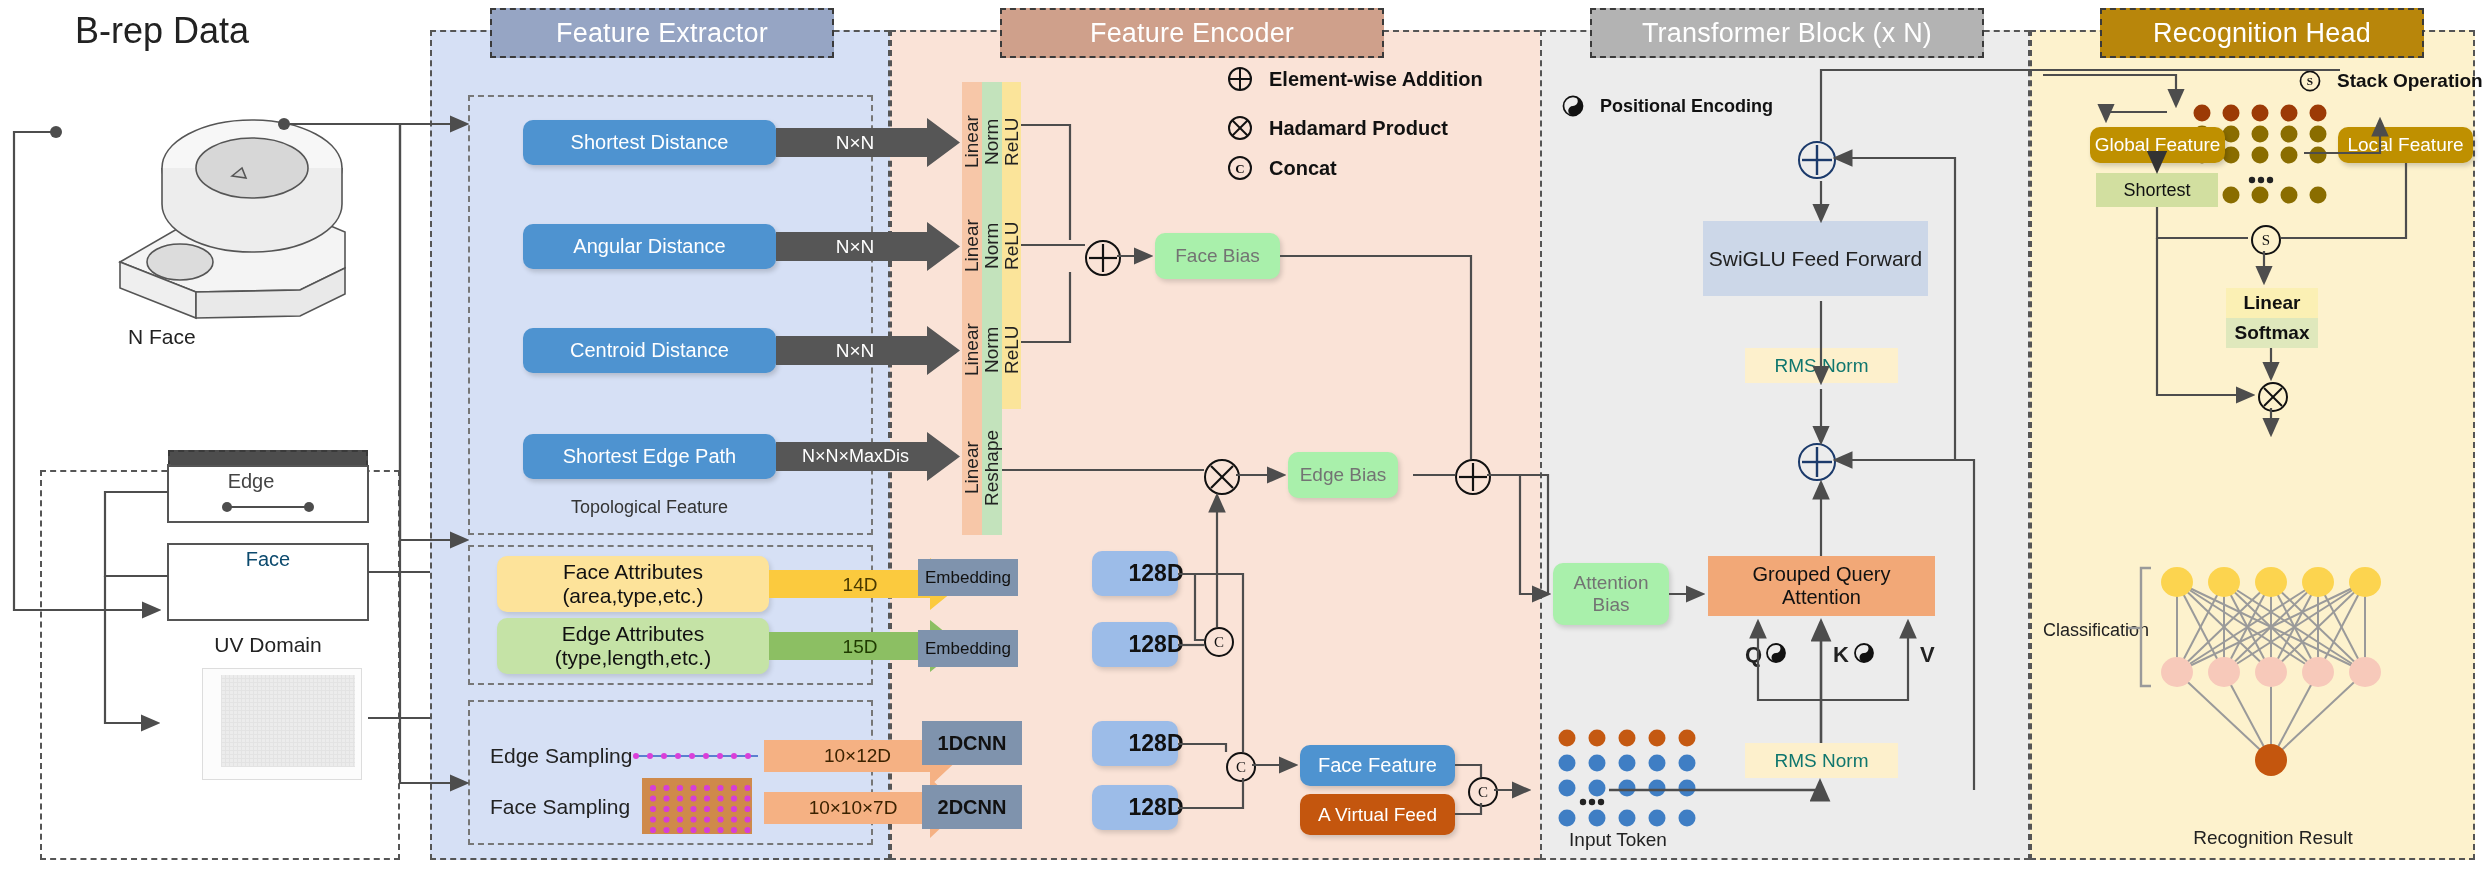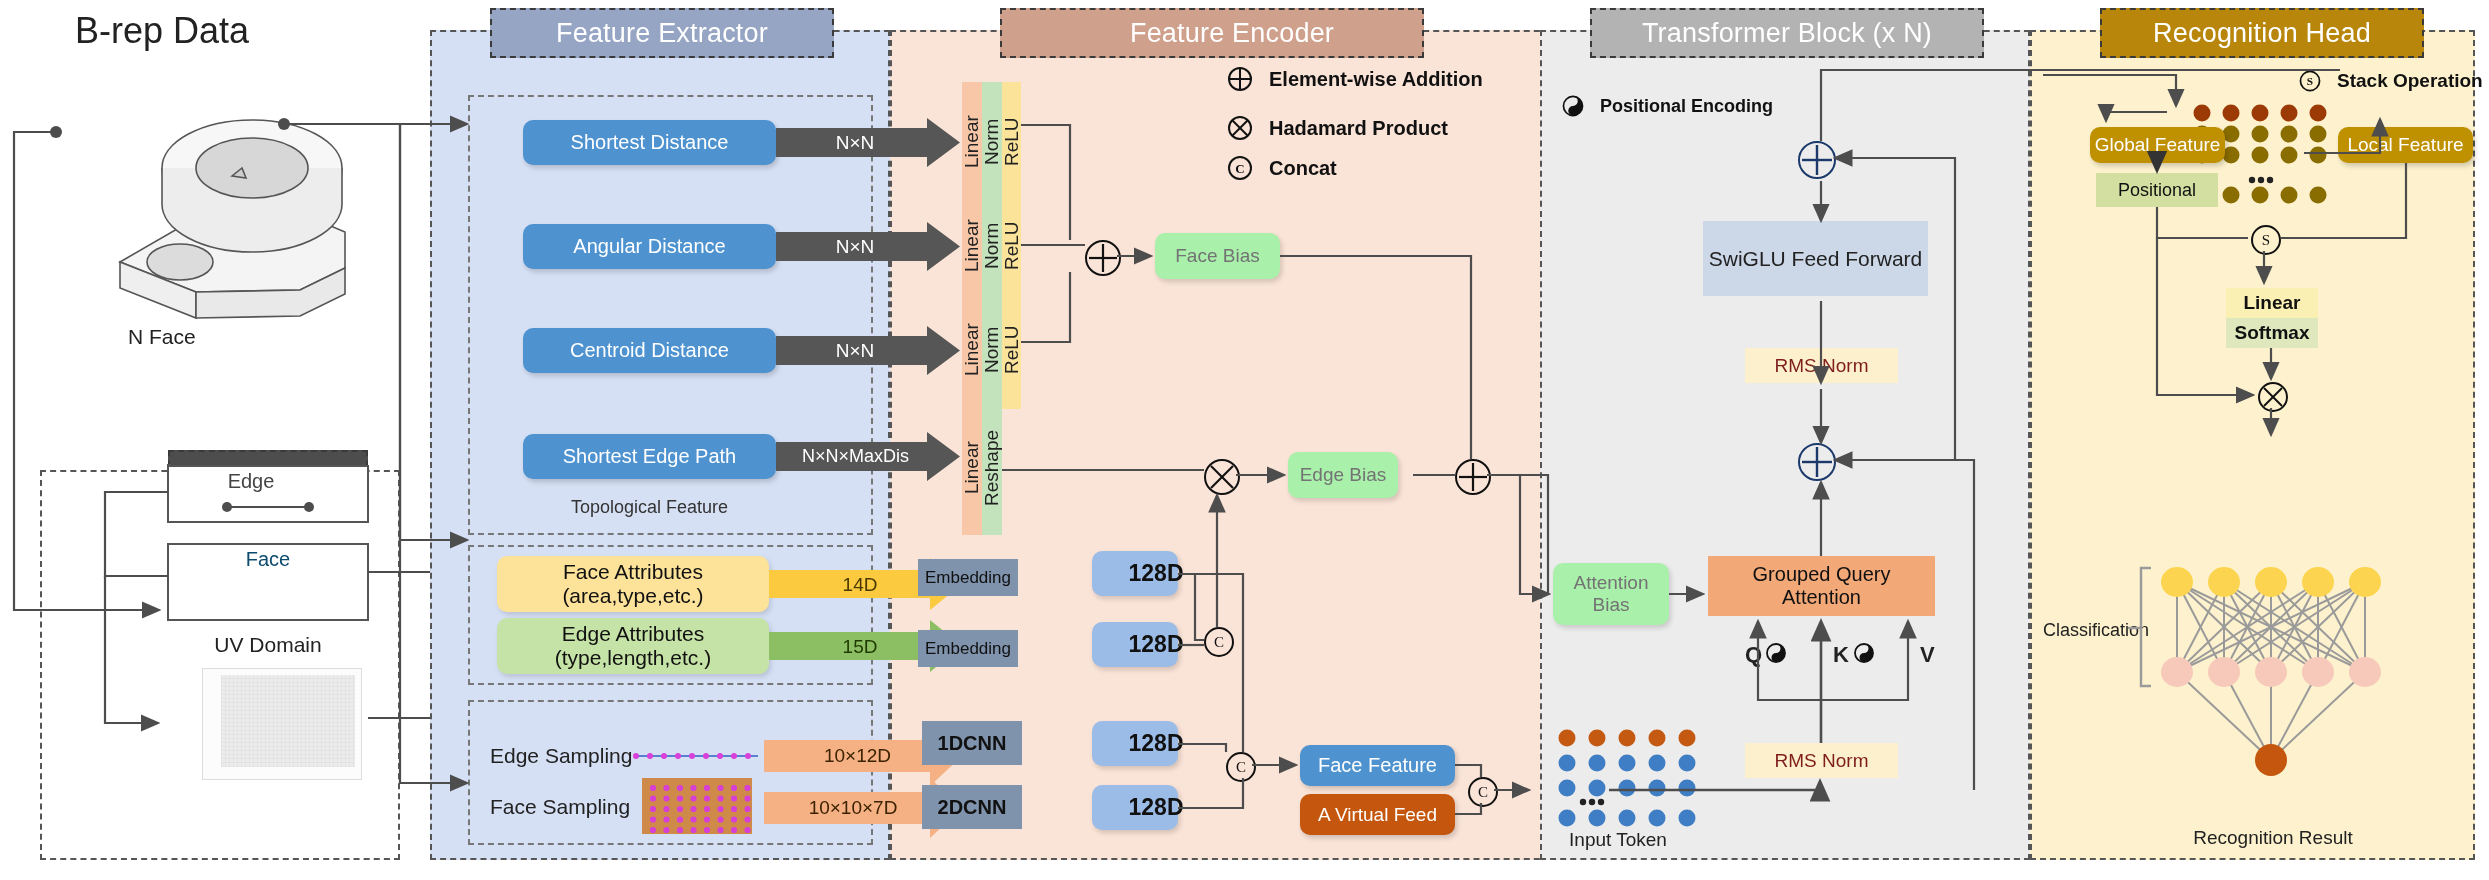--- a/index.html
+++ b/index.html
@@ -12,21 +12,21 @@
   .panel{border:2.5px dashed #555;}
   .panel-fe{background:#d6e0f5;}
   .panel-enc{background:#fae3d7;}
   .panel-tr{background:#ececec;}
   .panel-rh{background:#fdf2cd;}
   .panel-plain{background:transparent;}
 
   .panel-title{position:absolute;border:2.5px dashed #3a3a3a;color:#fff;
      font-size:27px;letter-spacing:.2px;display:flex;align-items:center;justify-content:center;}
   .pt-fe{background:#96a5c4;}
-  .pt-enc{background:#cfa08b;padding-left:40px;}
+  .pt-enc{background:#cfa08b;}
   .pt-tr{background:#b3b3b3;}
   .pt-rh{background:#b8860b;}
   .pt-uv{background:#4d4d4d;}
 
   .inner-dash{border:2px dashed #777;background:transparent;}
 
   
   .pill{border-radius:10px;display:flex;align-items:center;justify-content:center;
         text-align:center;line-height:1.15;}
   .blue-pill{background:#4e93d0;color:#fff;font-size:20px;box-shadow:2px 3px 5px rgba(0,0,0,.17);}
@@ -34,21 +34,21 @@
   .green-pill{background:#c5e3a6;color:#111;font-size:21px;box-shadow:2px 3px 5px rgba(0,0,0,.13);}
   .mint-pill{background:#a9f0ab;color:#737373;font-size:19px;box-shadow:2px 3px 5px rgba(0,0,0,.15);}
   .gqa-box{background:#f2a877;color:#111;font-size:20px;}
   .lightblue-pill{background:#9cbce8;color:#111;font-size:23px;font-weight:bold;
         box-shadow:2px 3px 5px rgba(0,0,0,.15);padding-left:42px;}
   .slate-box{background:#7f93ad;color:#111;font-size:17px;}
   .dkorange-pill{background:#c4560e;color:#fff;font-size:19px;box-shadow:2px 3px 5px rgba(0,0,0,.17);}
   .gold-pill{background:#bf9000;color:#fff;font-size:19px;box-shadow:2px 3px 5px rgba(0,0,0,.18);}
   .olive-box{background:#d2dfa0;color:#111;font-size:18px;}
   .swiglu{background:#ccd7e8;color:#222;font-size:21px;}
-  .rms{background:#fdf0cc;color:#7f1d1d;font-size:19px;}
+  .rms{background:#fdf0cc;color:#0f766e;font-size:19px;}
   .lin-box{background:#fbf0b4;color:#111;font-size:19px;font-weight:bold;}
   .soft-box{background:#dfe8bc;color:#111;font-size:19px;font-weight:bold;}
 
   
   .vstrip{display:flex;}
   .vcell{writing-mode:vertical-rl;transform:rotate(180deg);
      display:flex;align-items:center;justify-content:center;font-size:19px;color:#222;}
   .c-lin{background:#f7c7a8;}
   .c-norm{background:#c3e3bc;}
   .c-relu{background:#fbe49a;}
@@ -538,21 +538,21 @@
     </g>
 </svg>
 
 <div class="abs pill gold-pill" style="left:2090px;top:127px;width:135px;height:36px;">
   <span>Global Feature</span>
 </div>
 <div class="abs pill gold-pill" style="left:2338px;top:127px;width:135px;height:36px;">
   <span>Local Feature</span>
 </div>
 <div class="abs olive-box ctr" style="left:2096px;top:173px;width:122px;height:34px;">
-  <span>Positional</span>
+  <span>Shortest</span>
 </div>
 
 <div class="opnode" style="left:2251px;top:225px;width:26px;height:26px;font-family:'Liberation Serif',serif;">S</div>
 
 <div class="abs lin-box ctr" style="left:2226px;top:288px;width:92px;height:30px;">
   <span>Linear</span>
 </div>
 <div class="abs soft-box ctr" style="left:2226px;top:318px;width:92px;height:30px;">
   <span>Softmax</span>
 </div>

